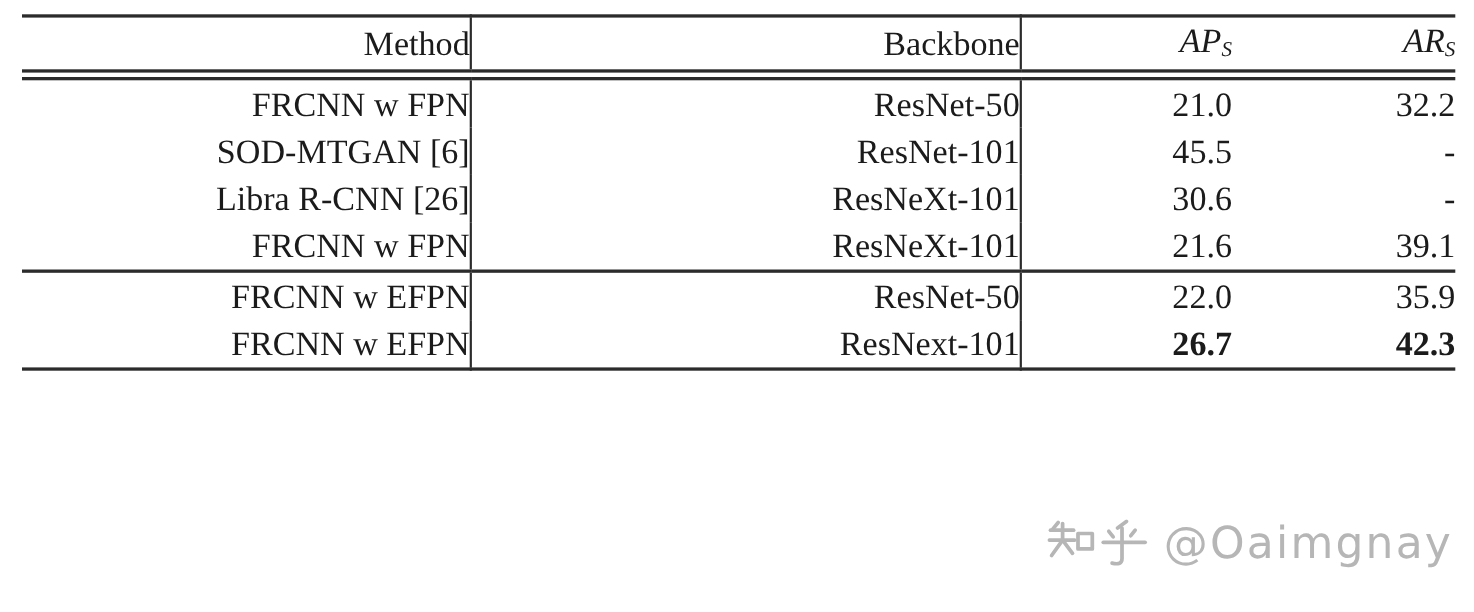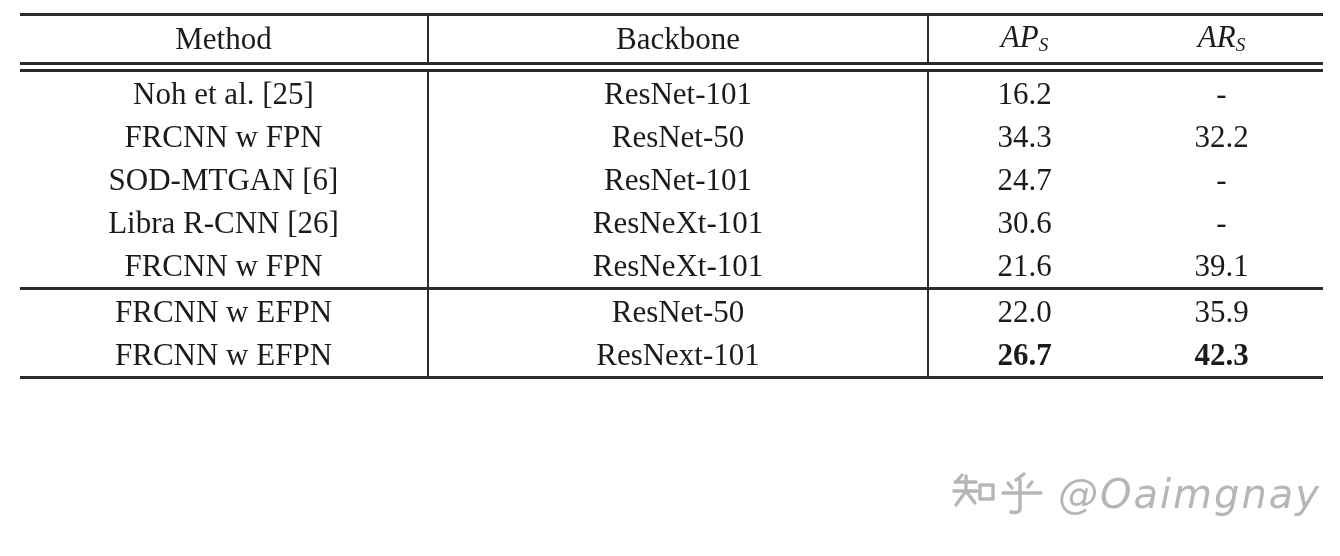--- a/index.html
+++ b/index.html
@@ -15,21 +15,21 @@
   table.results-table {
     position: absolute;
     left: 20px;
     top: 13px;
     width: 1303px;
     border-collapse: collapse;
     border-top: 3px solid #2b2b2b;
     border-bottom: 3px solid #2b2b2b;
   }
   .results-table th, .results-table td {
-    text-align: center;
+    text-align: right;
     font-weight: normal;
     font-size: 31px;
     padding: 0;
     height: 43px;
     line-height: 43px;
     white-space: nowrap;
     font-family: Liberation Serif, serif;
   }
   .results-table thead th {
     height: 42px;
@@ -58,21 +58,20 @@
     top: 466px;
     height: 56px;
     display: flex;
     align-items: center;
     gap: 14px;
     color: #b6b6b6;
     font-family: "DejaVu Sans", sans-serif;
     font-size: 40px;
     letter-spacing: 2px;
     pointer-events: none;
-    font-style: italic;
   }
   .watermark svg { display: block; }
 </style>
 </head>
 <body>
 
 <div class="page">
 
   <table class="results-table">
     <colgroup>
@@ -88,35 +87,29 @@
         <th>
           <span class="mathit"><span>AP</span><sub>S</sub></span>
         </th>
         <th>
           <span class="mathit"><span>AR</span><sub>S</sub></span>
         </th>
       </tr>
     </thead>
     <tbody>
         <tr>
-          <td>Noh et al. [25]</td>
-          <td>ResNet-101</td>
-          <td>16.2</td>
-          <td>-</td>
-        </tr>
-        <tr>
           <td>FRCNN w FPN</td>
           <td>ResNet-50</td>
-          <td>34.3</td>
+          <td>21.0</td>
           <td>32.2</td>
         </tr>
         <tr>
           <td>SOD-MTGAN [6]</td>
           <td>ResNet-101</td>
-          <td>24.7</td>
+          <td>45.5</td>
           <td>-</td>
         </tr>
         <tr>
           <td>Libra R-CNN [26]</td>
           <td>ResNeXt-101</td>
           <td>30.6</td>
           <td>-</td>
         </tr>
         <tr>
           <td>FRCNN w FPN</td>

